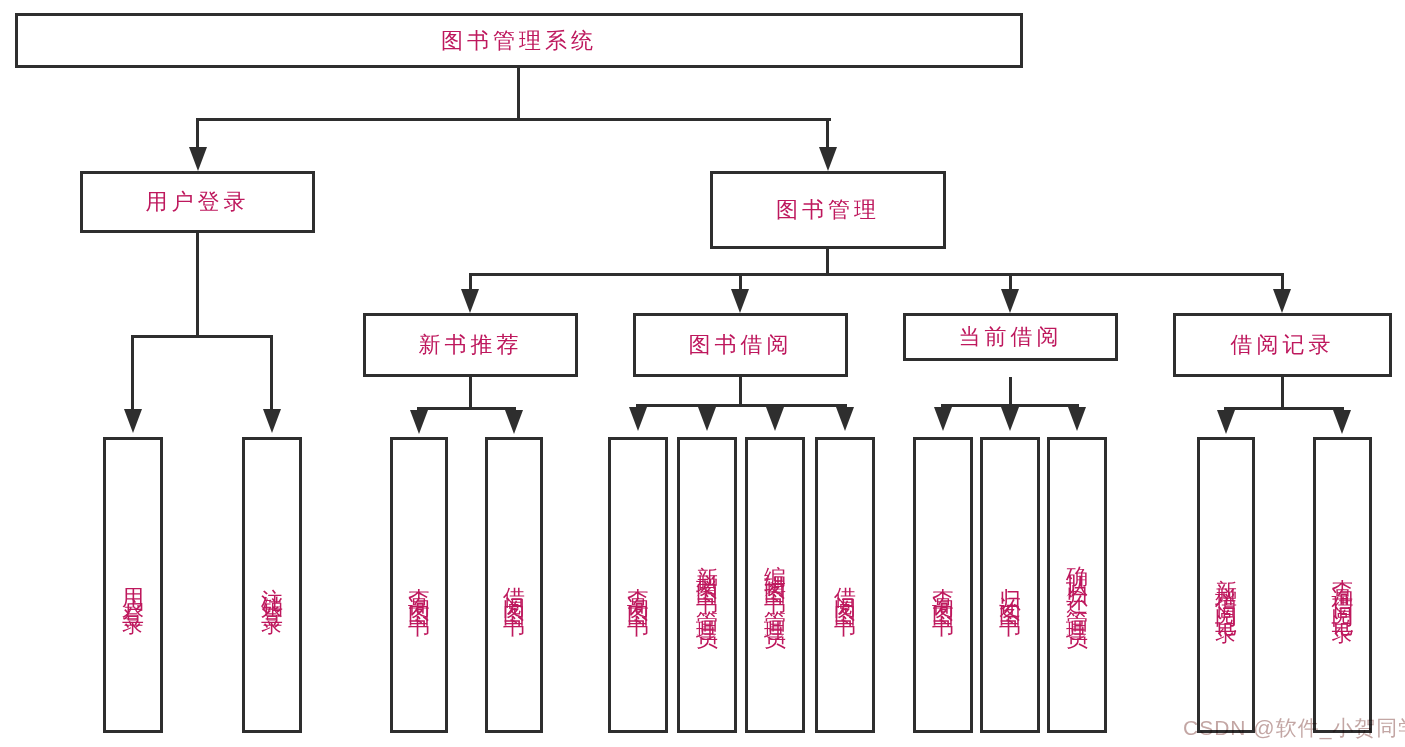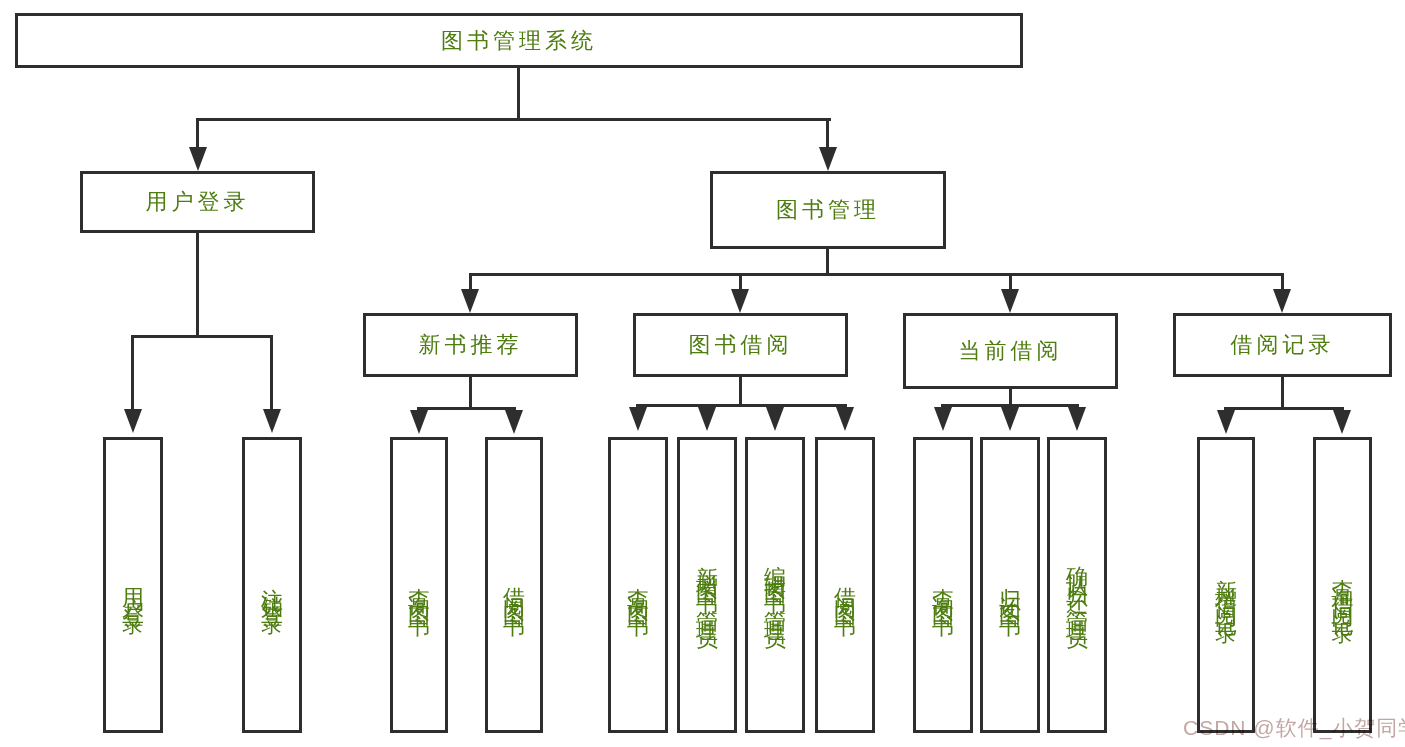--- a/index.html
+++ b/index.html
@@ -16,21 +16,21 @@
     overflow: hidden;
   }
   .box {
     position: absolute;
     box-sizing: border-box;
     border: 3px solid #2e2e2e;
     background: #ffffff;
     display: flex;
     align-items: center;
     justify-content: center;
-    color: #4d7c0f;
+    color: #be185d;
     font-size: 22px;
     letter-spacing: 4px;
     text-align: center;
     z-index: 2;
   }
   .vbox {
     writing-mode: vertical-rl;
     letter-spacing: 9px;
     line-height: 1;
     padding-top: 6px;
@@ -91,21 +91,21 @@
   <i class="ln" style="left:739px;top:273px;width:3px;height:20px;"></i>
   <i class="ln" style="left:1009px;top:273px;width:3px;height:20px;"></i>
   <i class="ln" style="left:1281px;top:273px;width:3px;height:20px;"></i>
   <i class="arr" style="left:461px;top:289px;"></i>
   <i class="arr" style="left:731px;top:289px;"></i>
   <i class="arr" style="left:1001px;top:289px;"></i>
   <i class="arr" style="left:1273px;top:289px;"></i>
 
   <div class="box" style="left:633px;top:313px;width:215px;height:64px;">图书借阅</div>
   <div class="box" style="left:363px;top:313px;width:215px;height:64px;">新书推荐</div>
-  <div class="box" style="left:903px;top:313px;width:215px;height:76px;">当前借阅</div>
+  <div class="box" style="left:903px;top:313px;width:215px;height:48px;">当前借阅</div>
   <div class="box" style="left:1173px;top:313px;width:219px;height:64px;">借阅记录</div>
 
   <i class="ln" style="left:469px;top:377px;width:3px;height:33px;"></i>
   <i class="ln" style="left:417px;top:407px;width:99px;height:3px;"></i>
   <i class="arr" style="left:410px;top:410px;"></i>
   <i class="arr" style="left:505px;top:410px;"></i>
 
   <i class="ln" style="left:739px;top:377px;width:3px;height:30px;"></i>
   <i class="ln" style="left:636px;top:404px;width:211px;height:3px;"></i>
   <i class="arr" style="left:629px;top:407px;"></i>

